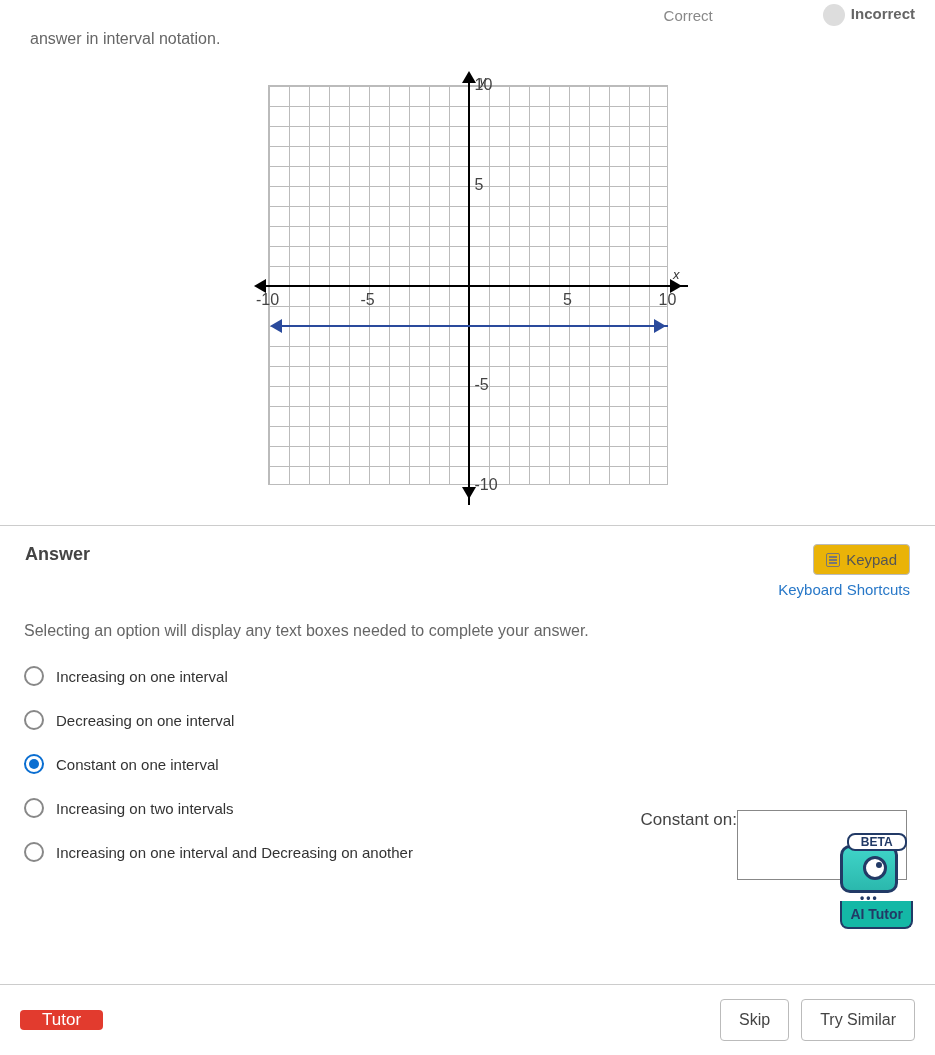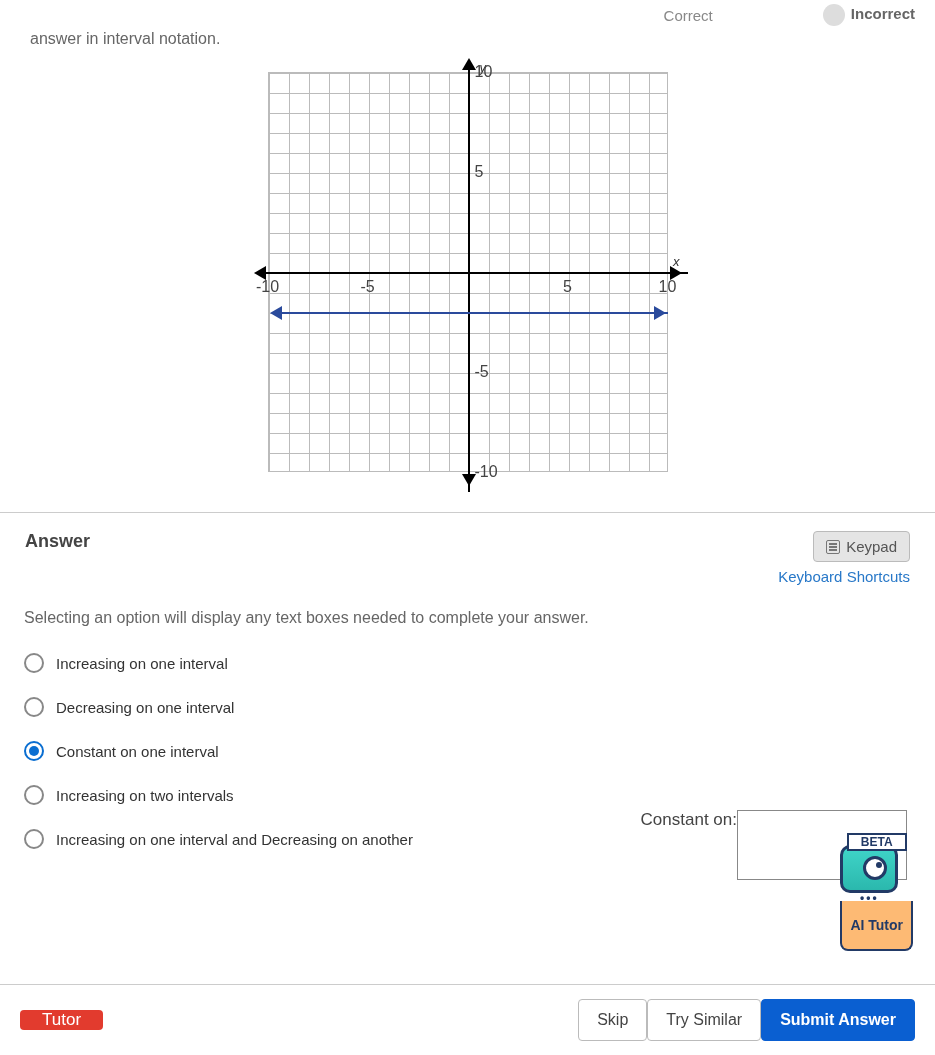--- a/index.html
+++ b/index.html
@@ -2,21 +2,21 @@
 <html><head>
 <meta charset="utf-8">
 <style>
 *{box-sizing:border-box;margin:0;padding:0;font-family:Arial,Helvetica,sans-serif}
 body{background:#fff;width:935px;height:1055px;position:relative;overflow:hidden;color:#333}
 .top-bar{display:flex;justify-content:flex-end;align-items:center;padding:4px 20px 2px;gap:30px;font-size:15px;color:#555}
 .top-bar .correct{color:#888;margin-right:80px}
 .top-bar .incorrect{color:#666;font-weight:600}
 .top-bar .circ{display:inline-block;width:22px;height:22px;border-radius:50%;background:#ddd;vertical-align:middle;margin-right:6px}
 .question-area{padding:2px 30px 10px}
-.q-text{color:#666;font-size:16px;margin-bottom:4px}
+.q-text{color:#666;font-size:16px;margin-bottom:17px}
 .graph-wrap{display:flex;justify-content:center;padding:10px 0 20px}
 .graph{position:relative;width:420px;height:420px}
 .grid-sq{position:absolute;left:10px;top:10px;width:400px;height:400px;background:
  linear-gradient(to right,#bbb 0 1px,transparent 1px 100%) 0 0/20px 100%,
  linear-gradient(to bottom,#bbb 0 1px,transparent 1px 100%) 0 0/100% 20px;
  border:1px solid #bbb}
 .axis-x{position:absolute;left:0;top:210px;width:430px;height:2px;background:#000}
 .axis-y{position:absolute;left:210px;top:0;width:2px;height:430px;background:#000}
 .arrow{position:absolute;width:0;height:0}
 .arrow.up{left:204px;top:-4px;border-left:7px solid transparent;border-right:7px solid transparent;border-bottom:12px solid #000}
@@ -28,42 +28,42 @@
 .xtick{top:216px;transform:translateX(-50%)}
 .ytick{left:217px;transform:translateY(-50%)}
 .func-line{position:absolute;left:20px;top:250px;width:390px;height:2px;background:#2a4a9c}
 .farrow{position:absolute;width:0;height:0}
 .farrow.r{right:12px;top:244px;border-top:7px solid transparent;border-bottom:7px solid transparent;border-left:12px solid #2a4a9c}
 .farrow.l{left:12px;top:244px;border-top:7px solid transparent;border-bottom:7px solid transparent;border-right:12px solid #2a4a9c}
 .section-divider{border-top:1px solid #ccc;margin:0}
 .answer-header{display:flex;justify-content:space-between;align-items:flex-start;padding:18px 25px 6px}
 .answer-title{font-weight:700;font-size:18px;color:#444}
 .kp-col{text-align:right}
-.keypad-btn{border:1px solid #bbb;background:#e5e5e5;border-radius:4px;padding:6px 12px;font-size:15px;color:#555;cursor:pointer;display:inline-flex;align-items:center;gap:6px}
+.keypad-btn{border:1px solid #bbb;background:#eab308;border-radius:4px;padding:6px 12px;font-size:15px;color:#555;cursor:pointer;display:inline-flex;align-items:center;gap:6px}
 .keypad-btn .kp-ic{display:inline-block;width:14px;height:14px;border:1px solid #777;border-radius:2px;position:relative}
 .keypad-btn .kp-ic::before{content:"";position:absolute;left:2px;top:2px;right:2px;height:2px;background:#777;box-shadow:0 3px #777,0 6px #777}
 .kb-short{color:#2878c8;font-size:15px;margin-top:6px;cursor:pointer}
 .hint{color:#666;font-size:16px;padding:18px 24px 14px}
 .options{padding:0 24px}
 .opt{display:flex;align-items:center;gap:12px;padding:12px 0;font-size:15px;color:#333;cursor:pointer}
 .radio{width:20px;height:20px;border:2px solid #888;border-radius:50%;flex:0 0 auto;position:relative}
 .radio.sel{border-color:#0a6ed1}
 .radio.sel::after{content:"";position:absolute;left:3px;top:3px;width:10px;height:10px;border-radius:50%;background:#0a6ed1}
 .constant-row{position:absolute;right:28px;top:810px;display:flex;align-items:flex-start;font-size:17px;color:#444}
 .const-input{width:170px;height:70px;border:1px solid #888;background:#fff}
 .ai-tutor{position:absolute;right:22px;top:832px;text-align:center;cursor:pointer}
-.ai-badge{display:inline-block;border:2px solid #223a66;border-radius:0;padding:0 12px;font-size:12px;font-weight:700;color:#223a66;background:#fff;position:relative;z-index:2}
+.ai-badge{display:inline-block;border:2px solid #223a66;border-radius:8px;padding:0 12px;font-size:12px;font-weight:700;color:#223a66;background:#fff;position:relative;z-index:2}
 .ai-logo{width:58px;height:48px;background:linear-gradient(#3fd4c8,#2bb8ad);border:3px solid #223a66;border-radius:10px;margin-top:-6px;position:relative}
 .ai-logo::before{content:"";position:absolute;right:8px;top:8px;width:18px;height:18px;border:3px solid #223a66;border-radius:50%;background:#fff}
 .ai-logo::after{content:"";position:absolute;right:13px;top:14px;width:6px;height:6px;border-radius:50%;background:#223a66}
 .ai-dots{width:58px;text-align:center;font-weight:700;color:#223a66;font-size:12px;margin-top:-2px;letter-spacing:2px}
-.ai-label{background:#fdba74;border:2px solid #223a66;border-top:none;border-radius:0 0 8px 8px;font-size:14px;padding:16px 8px;color:#223a66;font-weight:600;margin-top:-4px}
+.ai-label{background:#14b8a6;border:2px solid #223a66;border-top:none;border-radius:0 0 8px 8px;font-size:14px;padding:5px 8px;color:#223a66;font-weight:600;margin-top:-4px}
 .bottom-bar{position:absolute;left:0;right:0;bottom:0;border-top:1px solid #ccc;display:flex;align-items:center;justify-content:space-between;padding:14px 20px;background:#fff}
 .tutor-btn{background:#e23b2e;color:#fff;border:none;border-radius:4px;padding:0 22px;font-size:17px;cursor:pointer}
-.right-btns{display:flex;}
+.right-btns{display:flex;gap:12px}
 .btn{border:1px solid #bbb;background:#fff;border-radius:4px;padding:11px 18px;font-size:16px;color:#444;cursor:pointer}
 .btn.primary{background:#0a5fd1;color:#fff;border-color:#0a5fd1;font-weight:600}
 </style>
 </head>
 <body>
 
 <div class="top-bar">
   <span class="correct">Correct</span>
   <span><span class="circ"></span><span class="incorrect">Incorrect</span></span>
 </div>
@@ -144,15 +144,14 @@
   <div class="ai-logo"></div>
   <div class="ai-dots">•••</div>
   <div class="ai-label">AI Tutor</div>
 </div>
 
 <div class="bottom-bar">
   <button class="tutor-btn">Tutor</button>
   <div class="right-btns">
     <button class="btn">Skip</button>
     <button class="btn">Try Similar</button>
-    <button class="btn primary">Submit Answer</button>
   </div>
 </div>
 
 </body></html>

